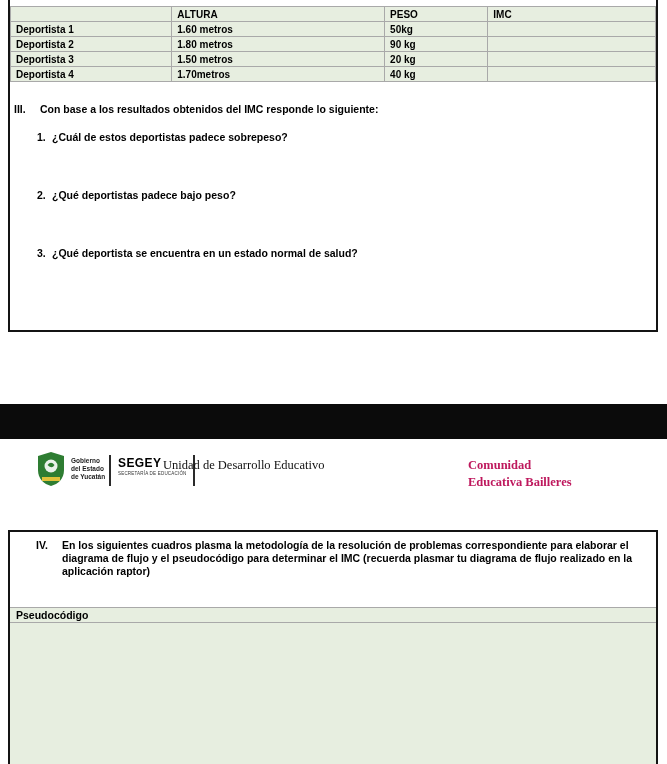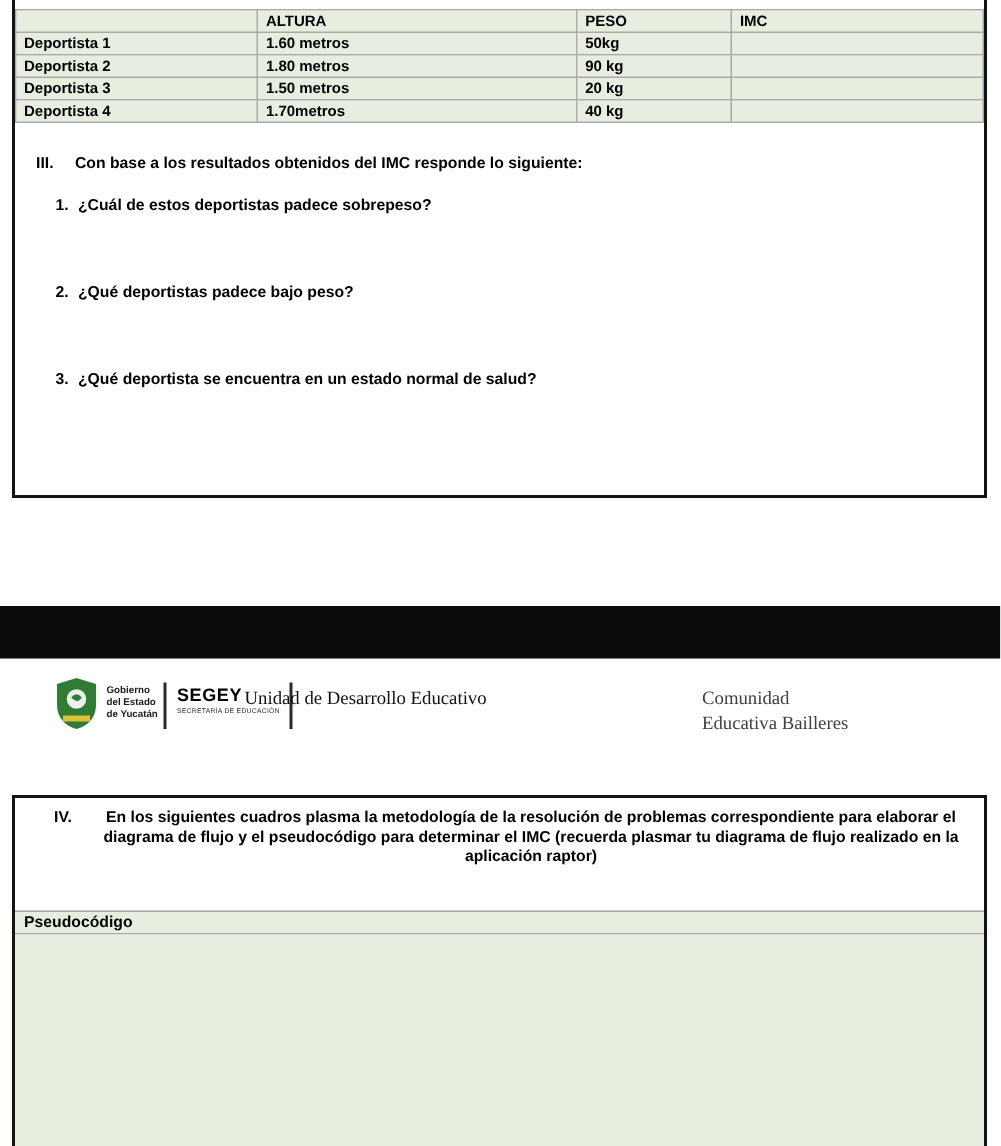--- a/index.html
+++ b/index.html
@@ -22,21 +22,21 @@
   .imc-table col.c3 { width:16%; }
   .imc-table col.c4 { width:26%; }
   .imc-table th, .imc-table td {
     border:1px solid var(--borderGray, #a9a9a9);
     background:var(--tableFill, #e7eee0);
     padding:1px 5px; height:12px; text-align:left;
     font-weight:bold; overflow:hidden; white-space:nowrap;
   }
   .s3 { font-size:10.5px; font-weight:bold; line-height:13px; }
   .s3-row { display:flex; margin-top:21px; }
-  .s3-num { width:26px; margin-left:14px; flex:none; }
+  .s3-num { width:26px; margin-left:4px; flex:none; }
   .q-row { display:flex; }
   .q-first { margin-top:15px; }
   .q-rest  { margin-top:45px; }
   .q-num { width:15px; margin-left:27px; flex:none; }
 
   
   .separator {
     position:absolute; left:0; top:404px; width:100%; height:35px;
     background:var(--separator, #0b0b0b);
   }
@@ -53,33 +53,33 @@
     border-left:2px solid #2a2a2a; border-right:2px solid #2a2a2a;
   }
   .segey { font-size:12px; font-weight:bold; letter-spacing:0.4px; }
   .segey-sub { font-size:4.5px; letter-spacing:0.2px; color:#333; margin-top:1px; }
   .dir {
     position:absolute; left:163px; top:9px; display:inline-block; text-align:center;
     font-family:"Liberation Serif", serif; font-size:12.5px; line-height:17px; color:#111;
   }
   .com {
     position:absolute; left:468px; top:9px;
-    font-family:"Liberation Serif", serif; font-weight:normal;
-    font-size:12.5px; line-height:17px; color:#404040;
+    font-family:"Liberation Serif", serif; font-weight:bold;
+    font-size:12.5px; line-height:17px; color:#be185d;
   }
 
   
   .box2 {
     position:absolute; left:8px; right:9px; top:530px; height:240px;
     border:2px solid #141414; border-bottom:none; box-sizing:border-box;
     background:#fff; display:flex; flex-direction:column;
   }
   .s4 { display:flex; font-size:10.5px; font-weight:bold; line-height:13px; padding-top:7px; }
   .s4-num { width:26px; margin-left:26px; flex:none; }
-  .s4-text { padding-right:10px;text-align:center; }
+  .s4-text { padding-right:10px; }
   .pseudo-head {
     margin-top:29px; background:var(--tableFill, #e7eee0);
     border-top:1px solid var(--borderGray, #a9a9a9);
     border-bottom:1px solid var(--borderGray, #a9a9a9);
     font-size:10.5px; font-weight:bold; padding:1px 6px; flex:none;
   }
   .pseudo-area { flex:1; background:var(--tableFill, #e7eee0); }
 </style>
 </head>
 <body>

